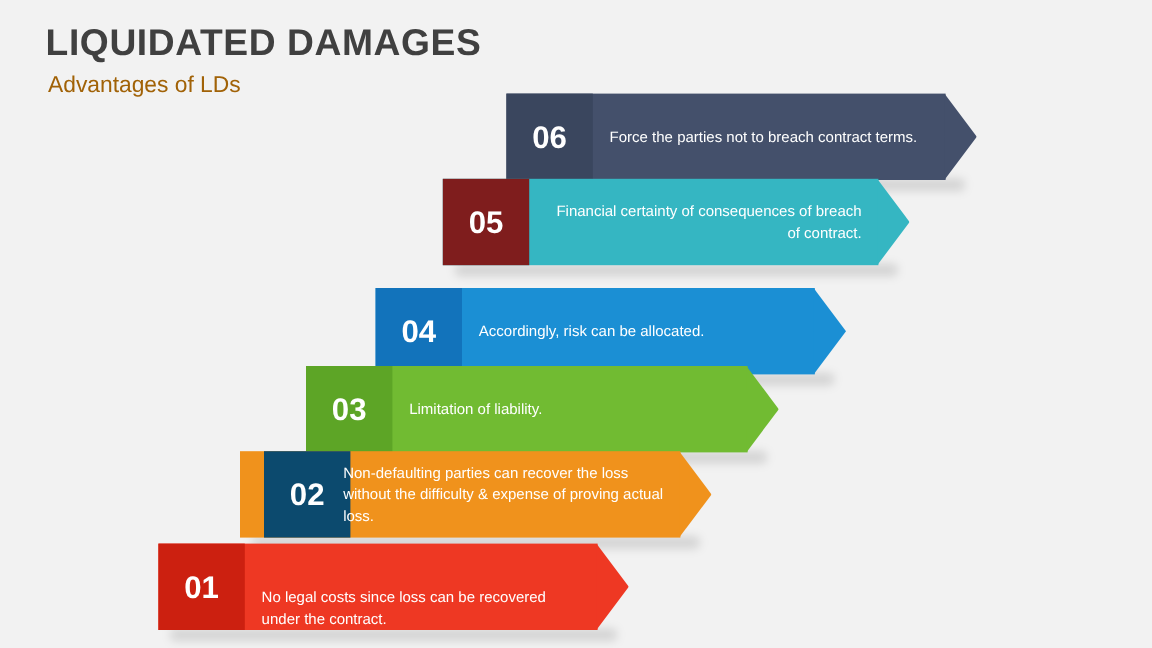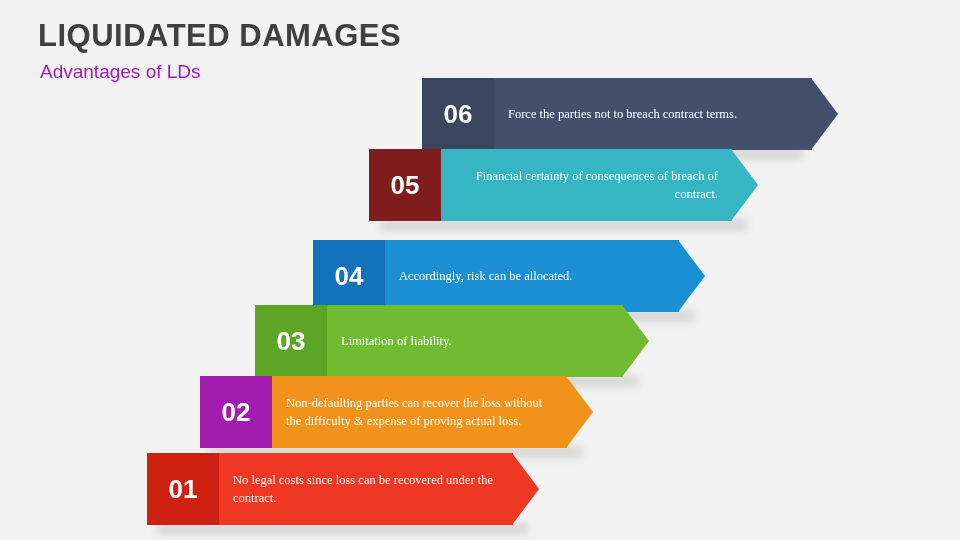--- a/index.html
+++ b/index.html
@@ -27,21 +27,21 @@
     font-weight: bold;
     letter-spacing: 0.5px;
     color: #404040;
     font-family: "Liberation Sans", sans-serif;
   }
   .subtitle {
     position: absolute;
     left: 40px;
     top: 61px;
     font-size: 19px;
-    color: #a21caf;
+    color: #a16207;
     font-family: "Liberation Sans", sans-serif;
   }
 
   .row {
     position: absolute;
     height: 72px;
   }
   
   .bar {
     position: absolute;
@@ -89,34 +89,34 @@
   }
   .txt {
     position: absolute;
     top: 0;
     height: 72px;
     display: flex;
     align-items: center;
     color: #ffffff;
     font-size: 12.5px;
     line-height: 1.45;
-    font-family: Liberation Serif, serif;
+    font-family: Liberation Sans, sans-serif;
   }
   .txt span { display: block; }
 </style>
 </head>
 <body>
 
 <div class="slide">
 
   <div class="title">LIQUIDATED DAMAGES</div>
   <div class="subtitle">Advantages of LDs</div>
 
   <div id="chevrons">
-      <div class="row" style="left: 422px; top: 78px; width: 392px; padding-left: 24px;">
+      <div class="row" style="left: 422px; top: 78px; width: 392px;">
         <div class="shadow" style="width: 372px;"></div>
         <div class="bar">
           <div class="bar-main" style="background: rgb(68, 80, 107);"></div>
           <div class="bar-tip" style="background: rgb(68, 80, 107); clip-path: polygon(0px 0px, 100% 50%, 0px 100%);"></div>
         </div>
         <div class="numbox" style="background: rgb(58, 70, 94);">06</div>
         <div class="txt" style="left: 86px; width: 266px;">
           <span>Force the parties not to breach contract terms.</span>
         </div>
       </div>
@@ -152,31 +152,31 @@
         <div class="txt" style="left: 86px; width: 268px;">
           <span>Limitation of liability.</span>
         </div>
       </div>
       <div class="row" style="left: 200px; top: 376px; width: 393px;">
         <div class="shadow" style="width: 373px;"></div>
         <div class="bar">
           <div class="bar-main" style="background: rgb(240, 146, 28);"></div>
           <div class="bar-tip" style="background: rgb(240, 146, 28); clip-path: polygon(0px 0px, 100% 50%, 0px 100%);"></div>
         </div>
-        <div class="numbox" style="background: #a21caf;">02</div>
+        <div class="numbox" style="background: #0c4a6e; margin-left: 20px;">02</div>
         <div class="txt" style="left: 86px; width: 267px;">
           <span>Non-defaulting parties can recover the loss without the difficulty &amp; expense of proving actual loss.</span>
         </div>
       </div>
-      <div class="row" style="left: 147px; top: 453px; width: 392px;">
+      <div class="row" style="left: 132px; top: 453px; width: 392px;">
         <div class="shadow" style="width: 372px;"></div>
         <div class="bar">
           <div class="bar-main" style="background: rgb(238, 56, 35);"></div>
           <div class="bar-tip" style="background: rgb(238, 56, 35); clip-path: polygon(0px 0px, 100% 50%, 0px 100%);"></div>
         </div>
         <div class="numbox" style="background: rgb(204, 32, 16);">01</div>
-        <div class="txt" style="left: 86px; width: 266px;">
+        <div class="txt" style="left: 86px; width: 266px; align-items: flex-end;">
           <span>No legal costs since loss can be recovered under the contract.</span>
         </div>
       </div>
     </div>
 
 </div>
 
 </body></html>

